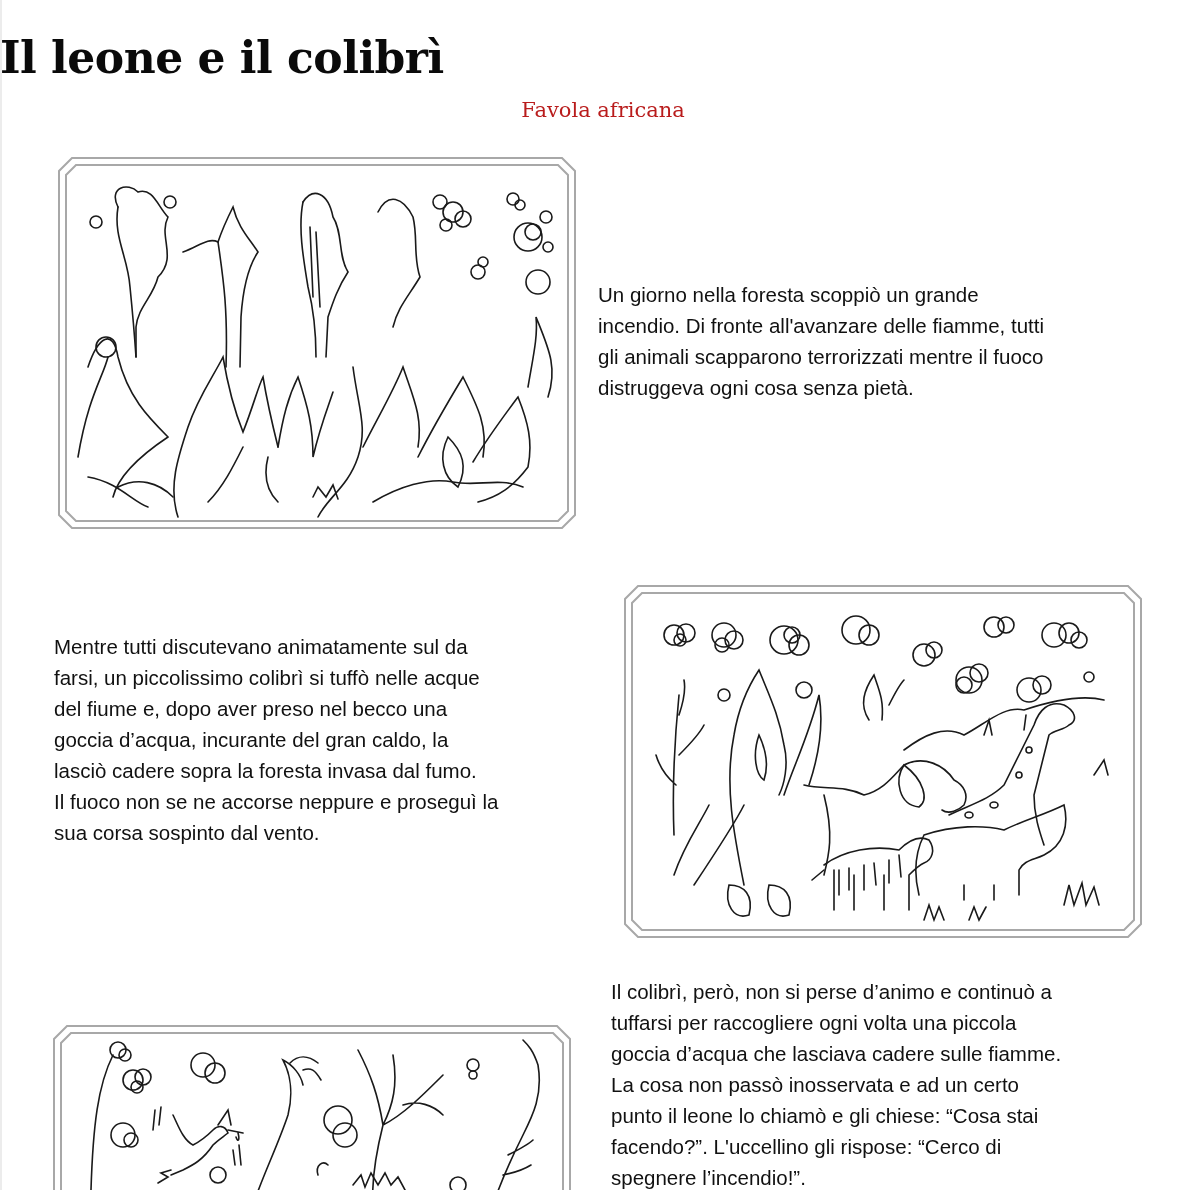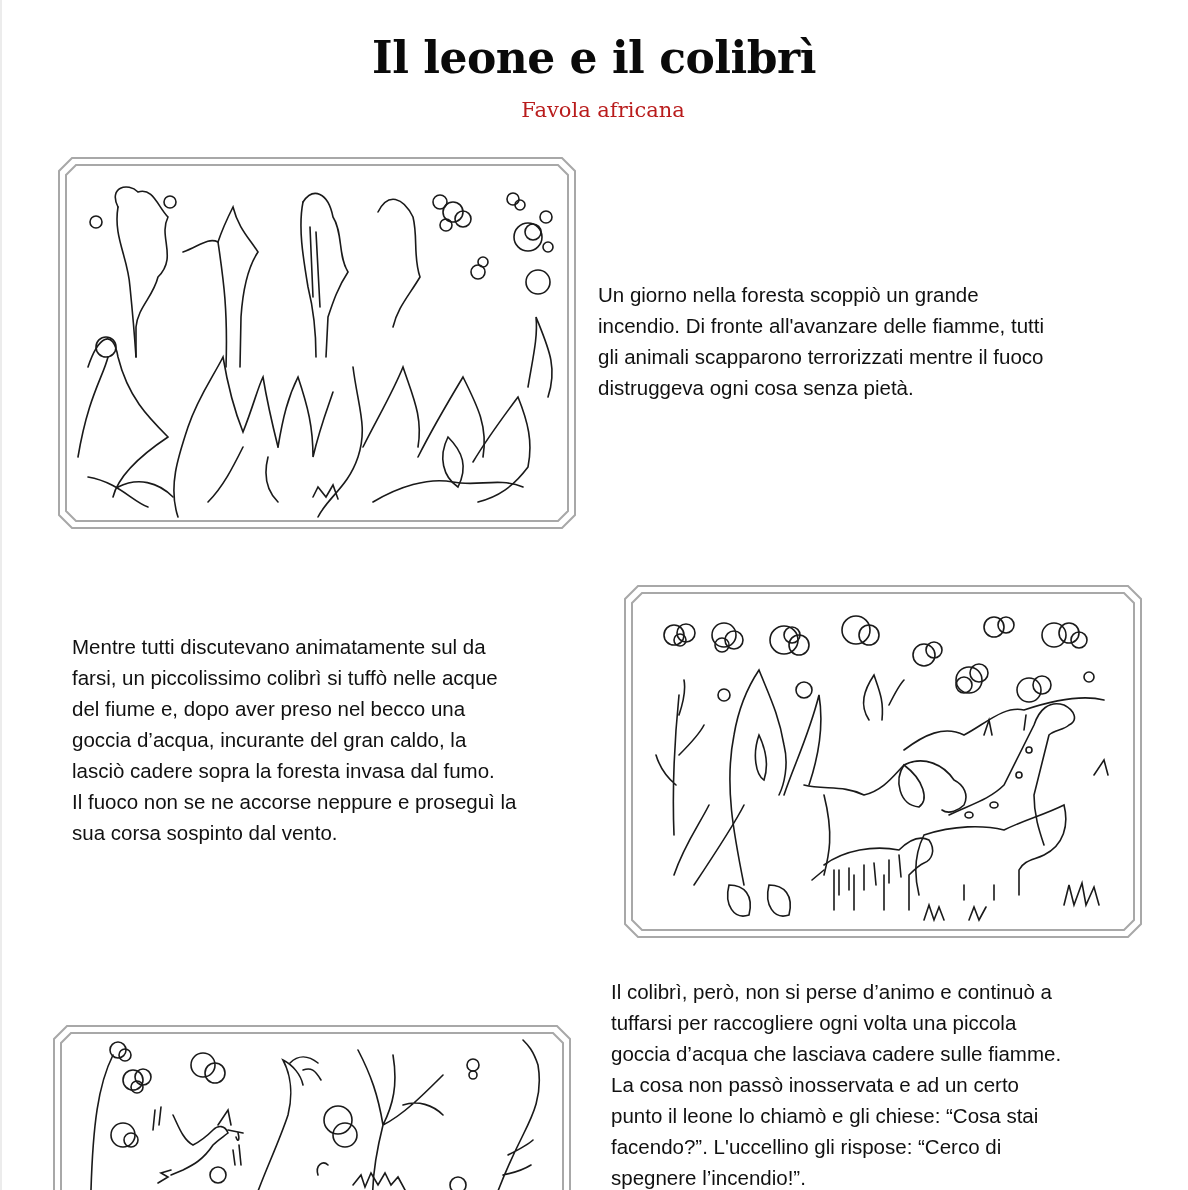--- a/index.html
+++ b/index.html
@@ -1,18 +1,18 @@
 <!DOCTYPE html>
 <html><head>
 <meta charset="utf-8">
 <style>
   html, body { margin: 0; padding: 0; background: #ffffff; }
   body { width: 1188px; height: 1190px; position: relative; overflow: hidden; font-family: "Liberation Sans", sans-serif; color: #111; }
   .left-rule { position: absolute; left: 0; top: 0; width: 2px; height: 1190px; background: #ececec; }
-  .title { position: absolute; left: 0; width: 1188px; top: 32px; text-align: center; font-family: "DejaVu Serif", serif; font-weight: bold; font-size: 44px; letter-spacing: -0.5px; color: #0a0a0a; }
+  .title { position: absolute; left: 0; width: 1188px; top: 32px; font-family: "DejaVu Serif", serif; font-weight: bold; font-size: 44px; letter-spacing: -0.5px; color: #0a0a0a; }
   .subtitle { position: absolute; left: 0; width: 1188px; top: 98px; text-align: center; font-family: "DejaVu Serif", serif; font-size: 21px; color: #b91c1c; padding-left: 9px; }
   .para { position: absolute; font-size: 20.5px; line-height: 31px; color: #111; white-space: pre-line; }
   .frame { position: absolute; }
   .frame svg { position: absolute; left: 0; top: 0; }
   .drawing { position: absolute; }
 </style>
 </head>
 <body>
 
 <div class="left-rule"></div>
@@ -68,21 +68,21 @@
     <path d="M255,340 L260,330 L268,340 L275,328 L280,342"></path>
     <path d="M315,345 C340,330 370,320 395,325 C420,330 440,320 465,330"></path>
   </svg>
 </div>
 
 <div class="para" style="left:598px; top:279px; width:560px;">Un giorno nella foresta scoppiò un grande
 incendio. Di fronte all'avanzare delle fiamme, tutti
 gli animali scapparono terrorizzati mentre il fuoco
 distruggeva ogni cosa senza pietà.</div>
 
-<div class="para" style="left:54px; top:631px; width:560px;margin-left:18px;">Mentre tutti discutevano animatamente sul da
+<div class="para" style="left:54px; top:631px; width:560px;">Mentre tutti discutevano animatamente sul da
 farsi, un piccolissimo colibrì si tuffò nelle acque
 del fiume e, dopo aver preso nel becco una
 goccia d’acqua, incurante del gran caldo, la
 lasciò cadere sopra la foresta invasa dal fumo.
  Il fuoco non se ne accorse neppure e proseguì la
 sua corsa sospinto dal vento.</div>
 
 <div class="frame" style="left:624px; top:585px; width:518px; height:353px;">
   <svg width="518" height="353" viewBox="0 0 518 353">
     <polygon points="14,1 504,1 517,14 517,339 504,352 14,352 1,339 1,14" fill="none" stroke="#a8a8a8" stroke-width="2"></polygon>

